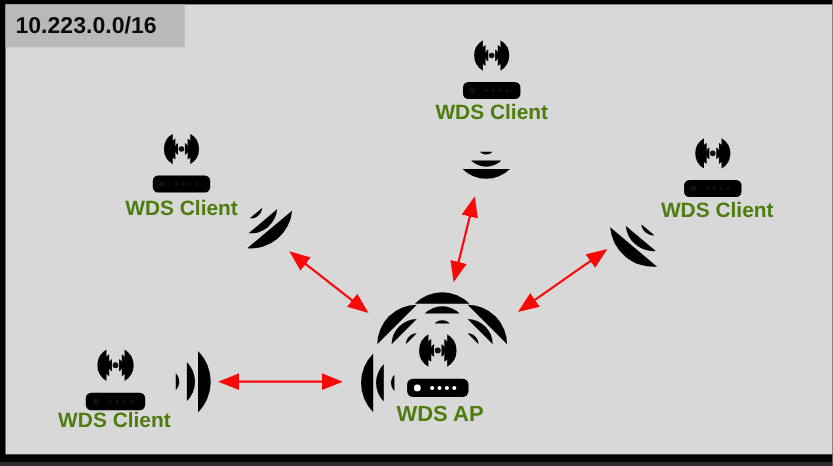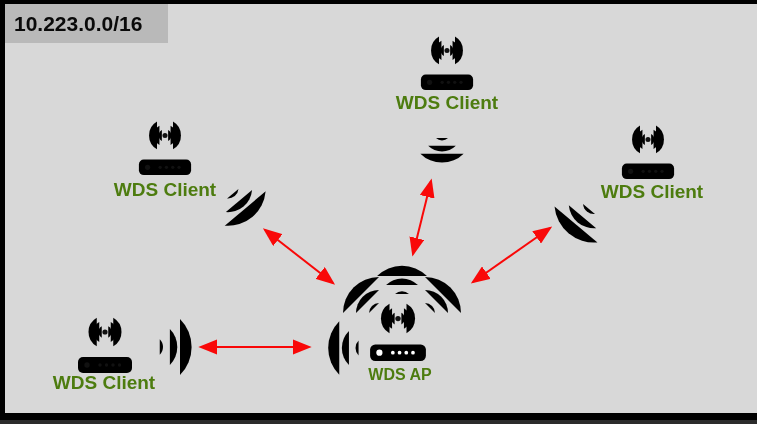--- a/index.html
+++ b/index.html
@@ -18,21 +18,21 @@
   .badge span{
     padding-left:9px;font-size:21px;font-weight:700;color:#0a0a0a;letter-spacing:0px;
   }
   .overlay{position:absolute;left:0;top:0;z-index:1;}
   .arrow-line{stroke:#f90808;stroke-width:2;}
   .node{position:absolute;z-index:2;}
   .node-label{
     position:absolute;z-index:2;transform:translateX(-50%);white-space:nowrap;
     font-size:19px;font-weight:700;color:#4d7c0f;
   }
-  .node-label.ap{font-size:16px;}
+  .node-label.ap{font-size:20px;}
   .defs-svg{position:absolute;width:0;height:0;overflow:hidden;}
 </style>
 </head>
 <body>
 
 <div class="stage">
 
   <svg class="defs-svg" aria-hidden="true">
     <defs>
       <g id="router-body">

